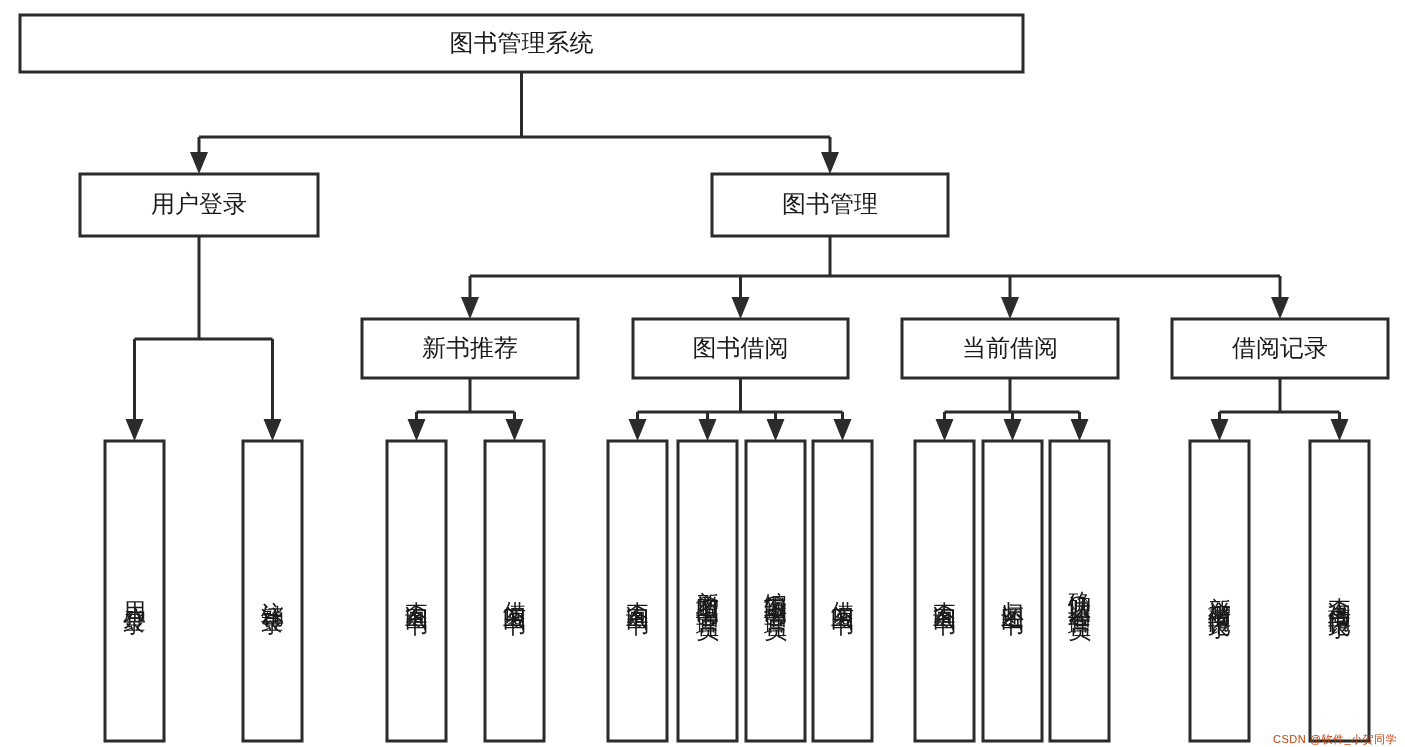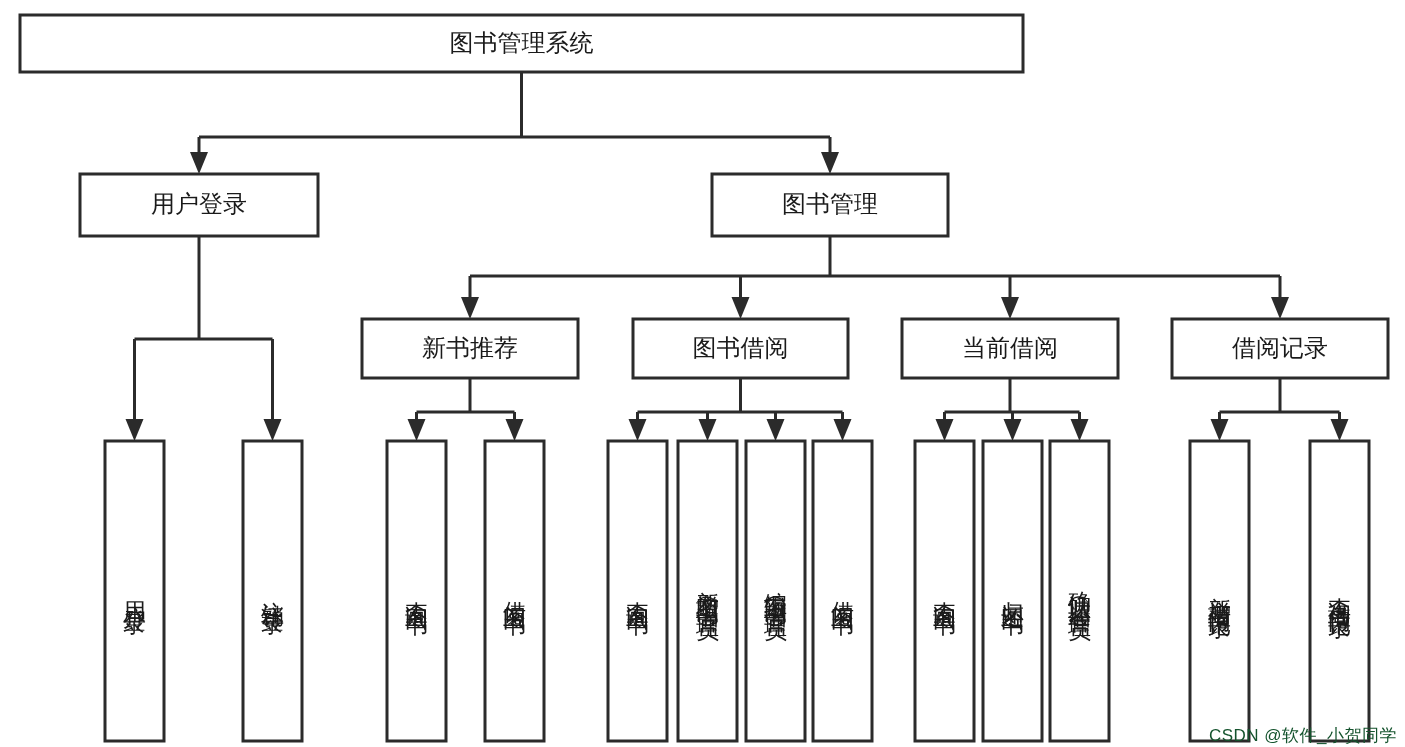--- a/index.html
+++ b/index.html
@@ -25,21 +25,21 @@
     font-family:"Liberation Sans","DejaVu Sans",sans-serif;
     font-size:23px;color:#1a1a1a;
     letter-spacing:4px;
     line-height:1;
     white-space:nowrap;
     pointer-events:none;
   }
   .watermark{
     position:absolute;right:8px;bottom:4px;
     font-family:"Liberation Sans","DejaVu Sans",sans-serif;
-    font-size:17px;color:#14532d;white-space:nowrap;
+    font-size:11px;color:#c2410c;white-space:nowrap;
     letter-spacing:0.5px;
   }
 </style>
 </head>
 <body>
 
 <div id="diagram-root">
   <svg id="tree" viewBox="0 0 1405 747">
     <g id="connector-layer">
         <line x1="521.5" y1="68" x2="521.5" y2="133" class="connector"></line>

